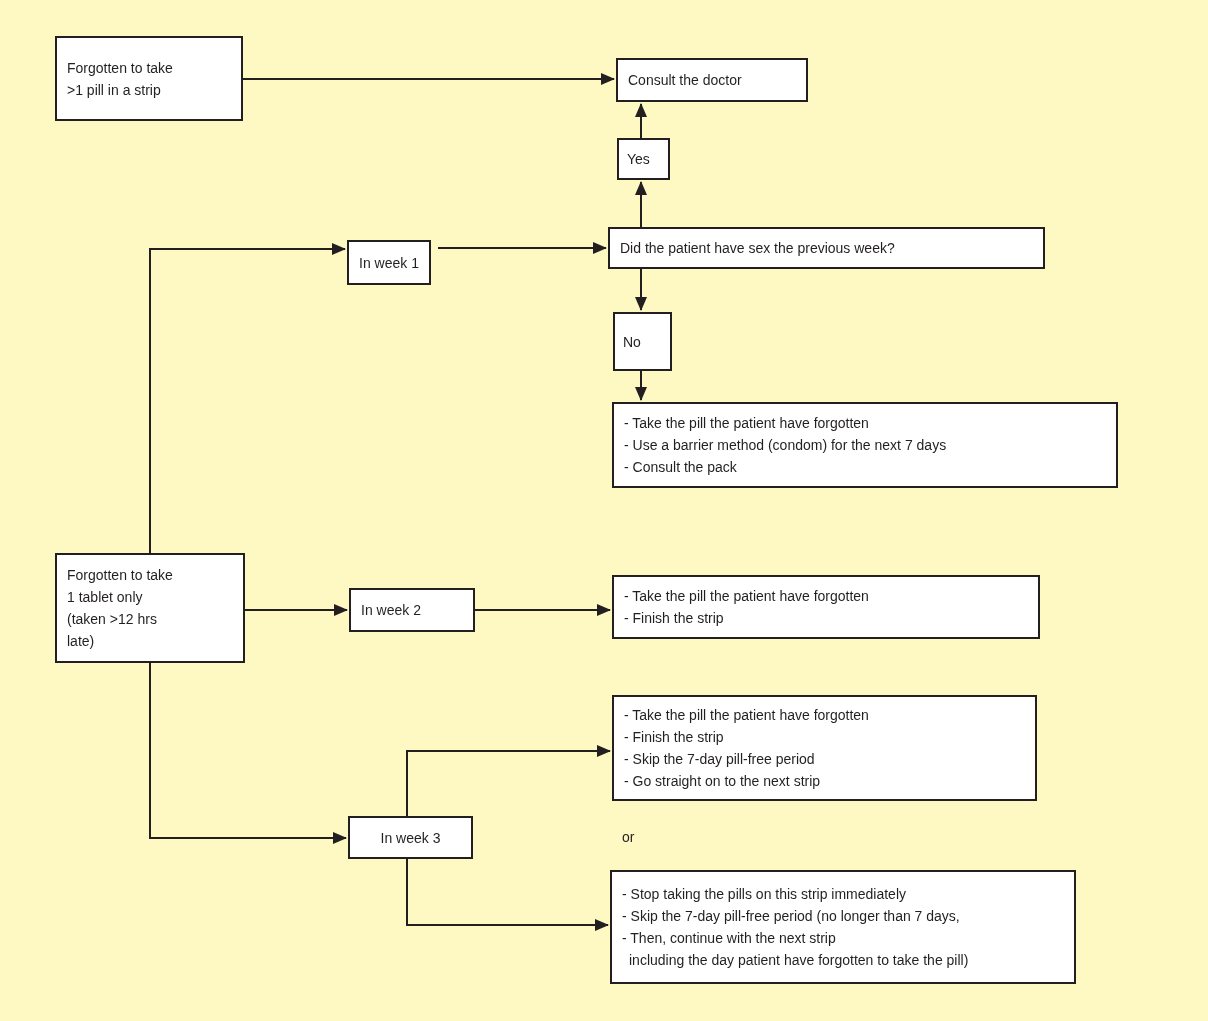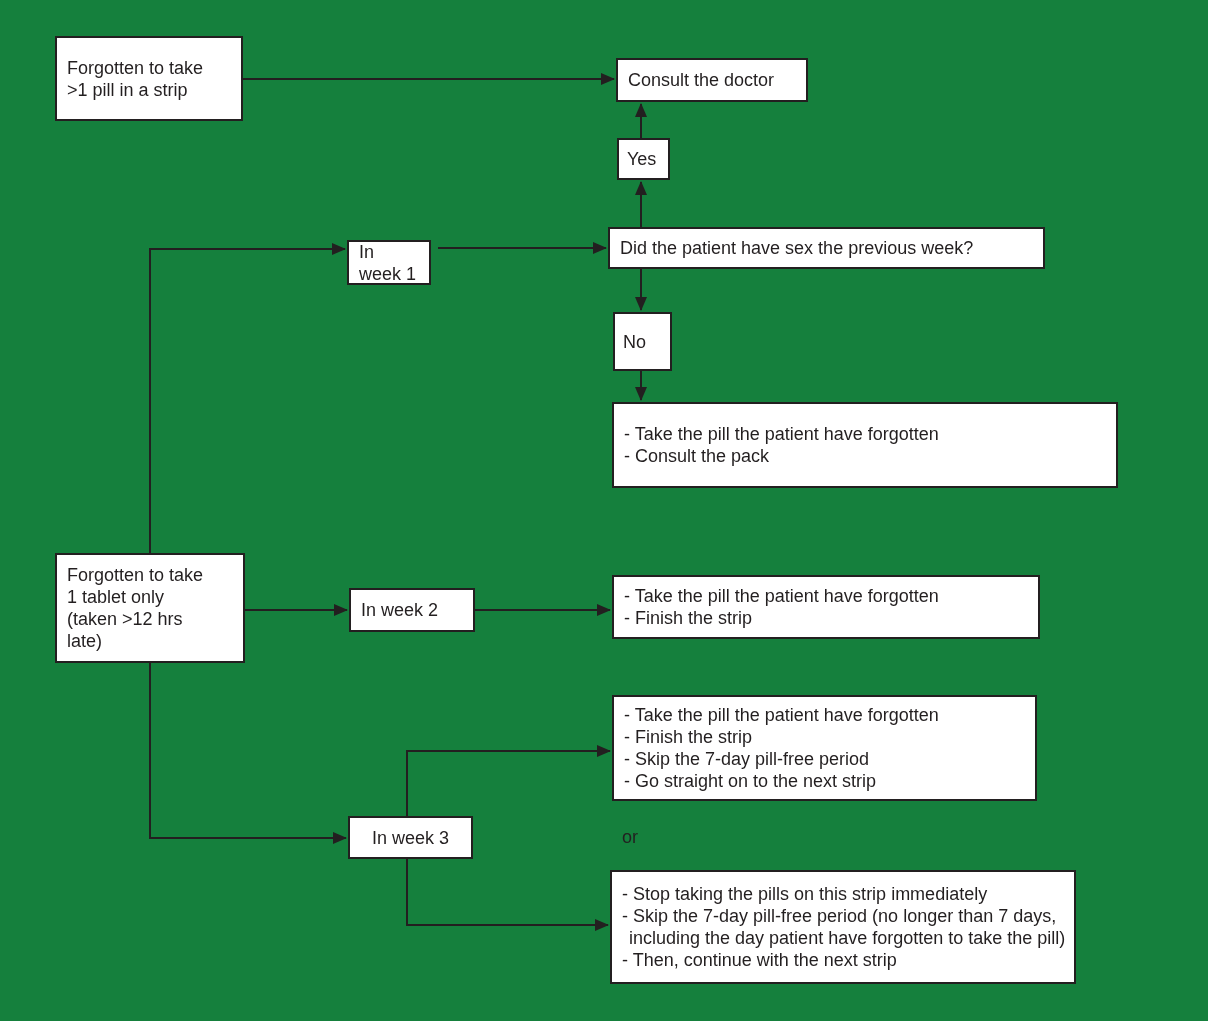--- a/index.html
+++ b/index.html
@@ -1,23 +1,23 @@
 <!DOCTYPE html>
 <html><head>
 <meta charset="utf-8">
 <style>
   html, body { margin: 0; padding: 0; background: #ffffff; }
   #canvas {
     position: relative;
     width: 1208px;
     height: 1021px;
-    background: #15803d;
+    background: #fef9c3;
     font-family: "Liberation Sans", sans-serif;
     color: #231f20;
-    font-size: 18px;
+    font-size: 14px;
     line-height: 22px;
     overflow: hidden;
   }
   #connectors {
     position: absolute;
     left: 0; top: 0;
     width: 1208px; height: 1021px;
   }
   .node {
     position: absolute;
@@ -95,20 +95,21 @@
   <div class="node" style="left:608px; top:227px; width:437px; height:42px;">
     <span class="txt">Did the patient have sex the previous week?</span>
   </div>
 
   <div class="node" style="left:613px; top:312px; width:59px; height:59px;">
     <span class="txt" style="padding:0 8px;">No</span>
   </div>
 
   <div class="node list" style="left:612px; top:402px; width:506px; height:86px;">
     <div class="line">- Take the pill the patient have forgotten</div>
+    <div class="line">- Use a barrier method (condom) for the next 7 days</div>
     <div class="line">- Consult the pack</div>
   </div>
 
   <div class="node" style="left:55px; top:553px; width:190px; height:110px;">
     <span class="txt">Forgotten to take
 1 tablet only
 (taken &gt;12 hrs
 late)</span>
   </div>
 
@@ -130,17 +131,17 @@
 
   <div class="node" style="left:348px; top:816px; width:125px; height:43px; justify-content:center;">
     <span class="txt">In week 3</span>
   </div>
 
   <div class="floating-label" style="left:616px; top:826px;margin-left:6px;">or</div>
 
   <div class="node list" style="left:610px; top:870px; width:466px; height:114px;">
     <div class="line">- Stop taking the pills on this strip immediately</div>
     <div class="line">- Skip the 7-day pill-free period (no longer than 7 days,</div>
+    <div class="line">- Then, continue with the next strip</div>
     <div class="line cont">including the day patient have forgotten to take the pill)</div>
-    <div class="line">- Then, continue with the next strip</div>
   </div>
 
 </div>
 
 </body></html>

